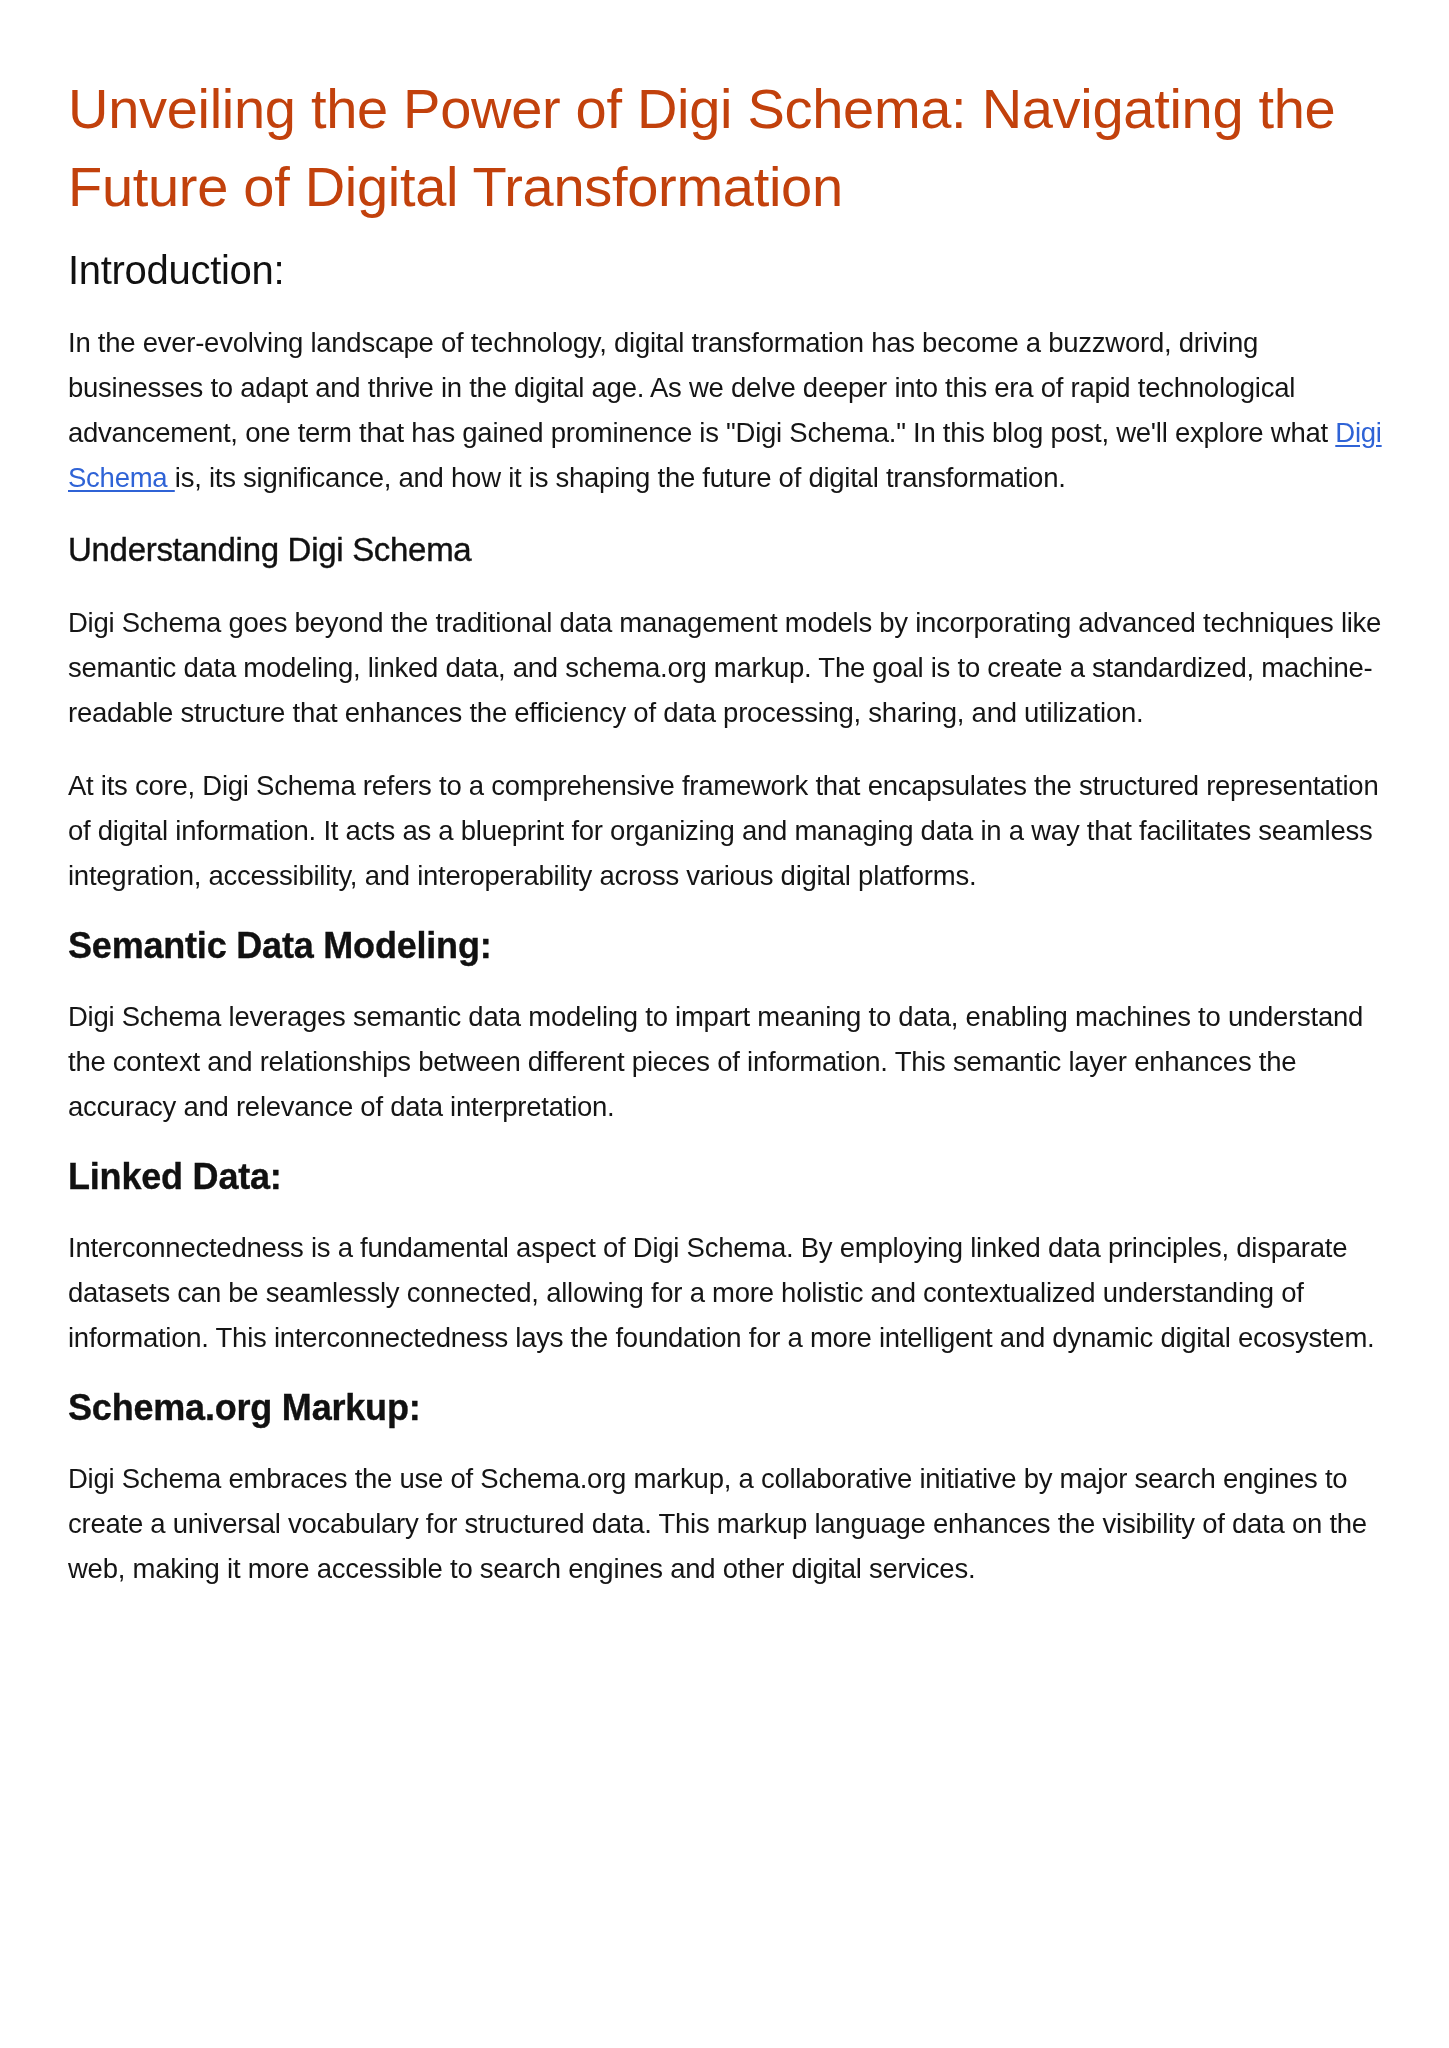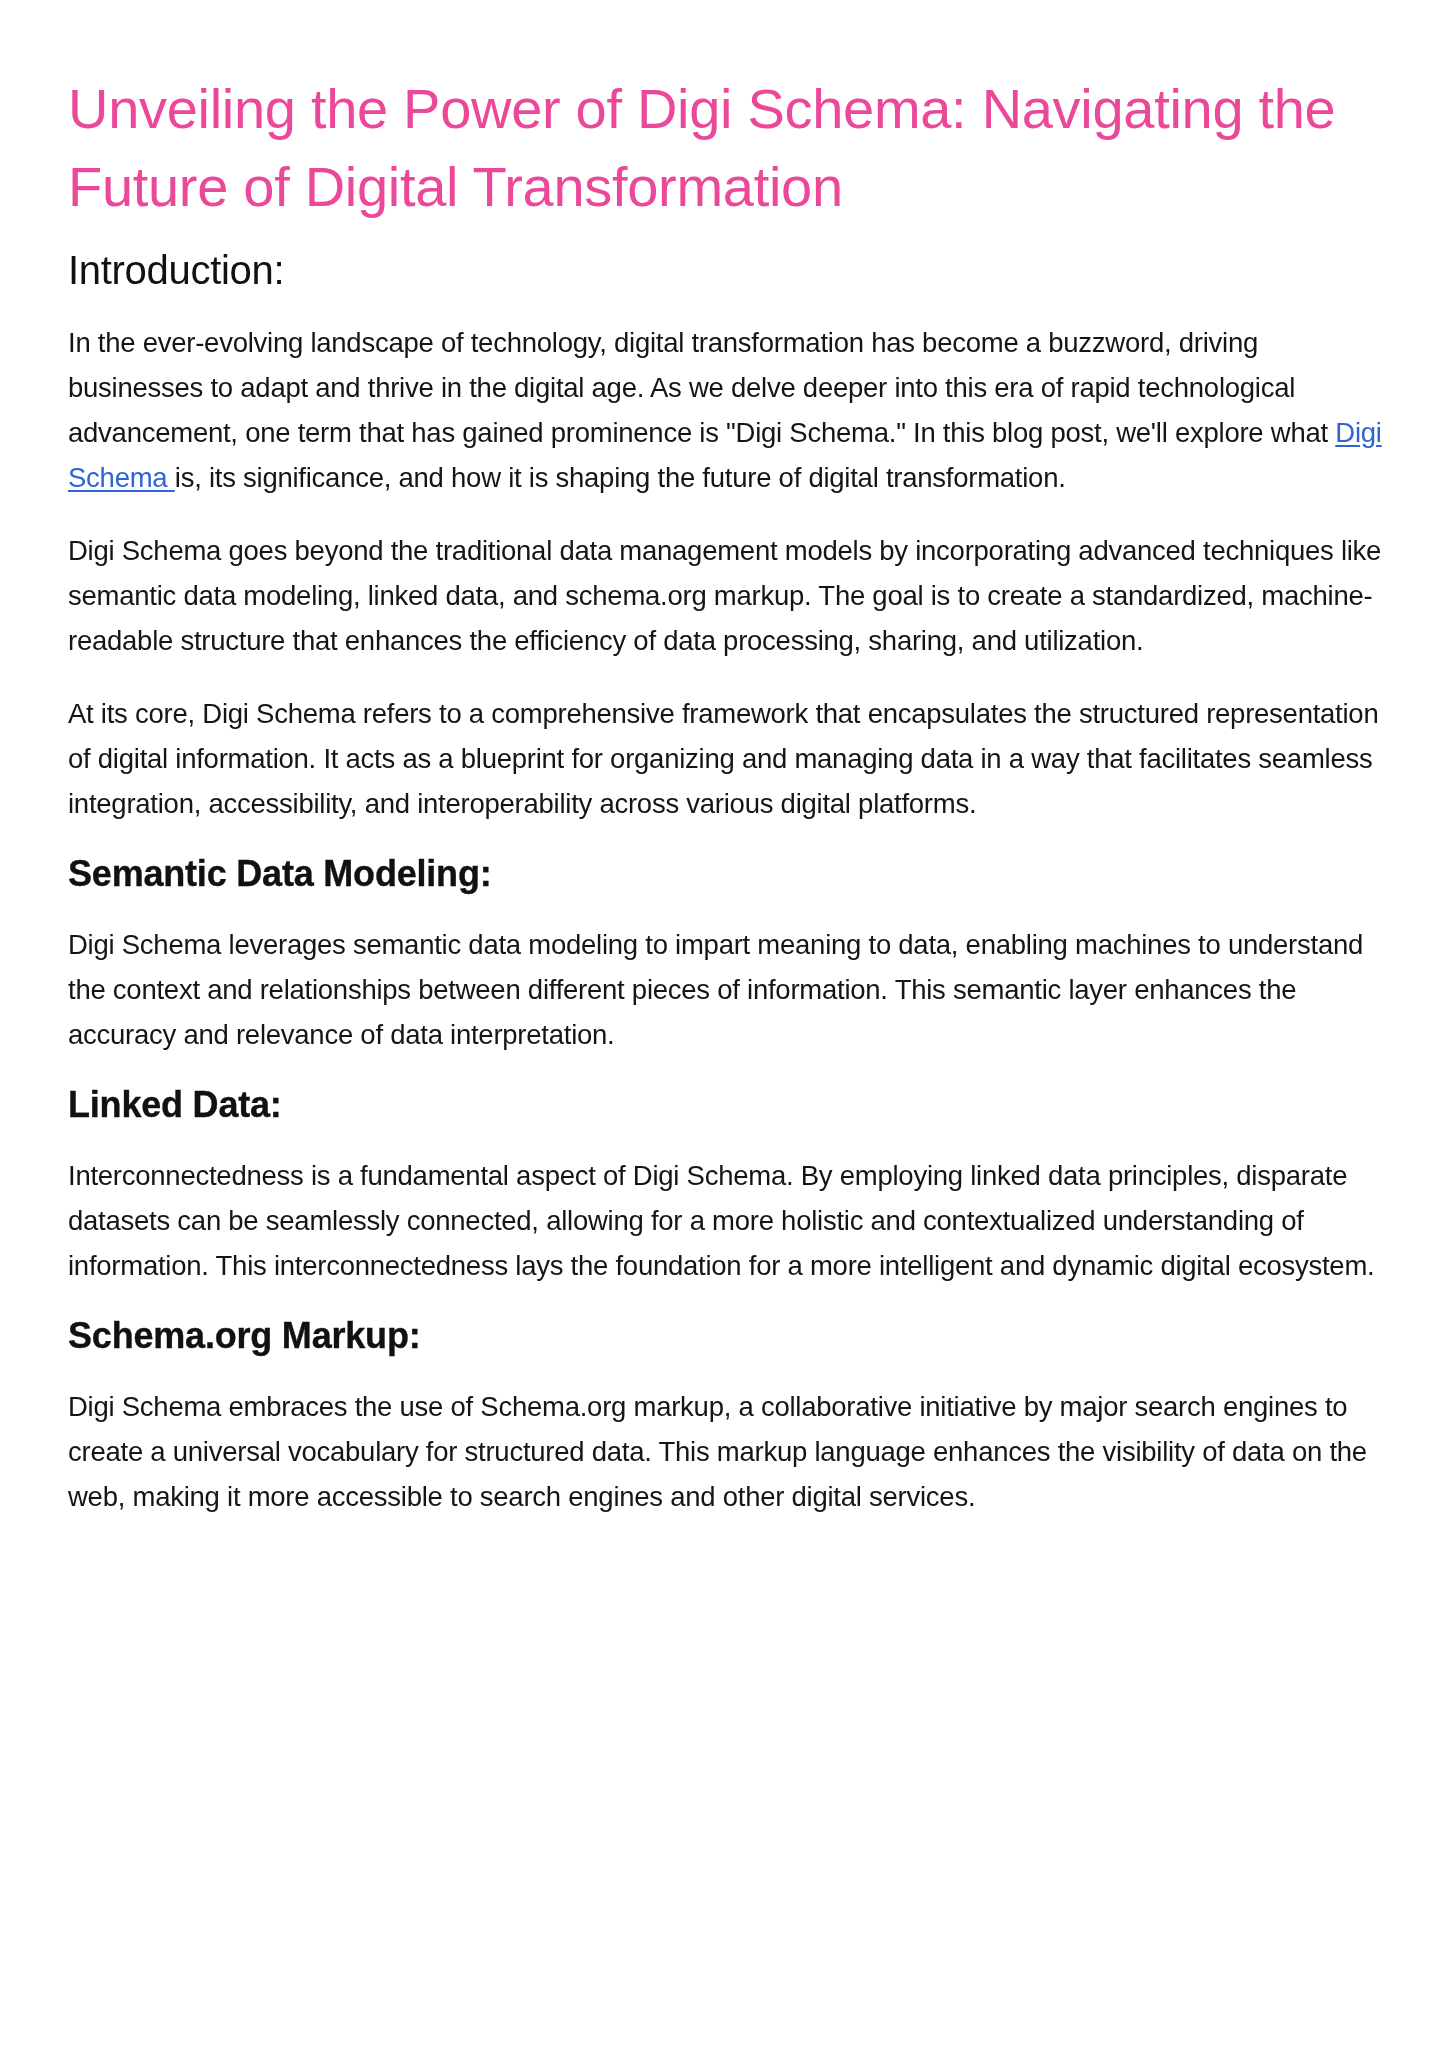--- a/index.html
+++ b/index.html
@@ -19,21 +19,21 @@
       padding: 70px 60px 0 68px;
       box-sizing: border-box;
       width: 1449px;
     }
     .title {
       font-size: 56px;
       font-weight: 400;
       line-height: 78px;
       margin: 0 0 22px 0;
       letter-spacing: -0.3px;
-      color: #ec4899;
+      color: #c2410c;
       width: 1330px;
     }
     .h-intro {
       font-size: 40px;
       font-weight: 400;
       margin: 13px 0 28px 0;
       line-height: 44px;
       letter-spacing: -0.3px;
     }
     .h2 {
@@ -70,20 +70,21 @@
 <body>
 
 <div class="page">
 
   <h1 class="title">Unveiling the Power of Digi Schema: Navigating the Future of Digital Transformation</h1>
 
   <h2 class="h-intro">Introduction:</h2>
 
   <p class="body"><span>In the ever-evolving landscape of technology, digital transformation has become a buzzword, driving businesses to adapt and thrive in the digital age. As we delve deeper into this era of rapid technological advancement, one term that has gained prominence is "Digi Schema." In this blog post, we'll explore what </span><a class="link" href="#">Digi Schema </a><span>is, its significance, and how it is shaping the future of digital transformation.</span></p>
 
+  <h2 class="h2">Understanding Digi Schema</h2>
 
   <p class="body">Digi Schema goes beyond the traditional data management models by incorporating advanced techniques like semantic data modeling, linked data, and schema.org markup. The goal is to create a standardized, machine-readable structure that enhances the efficiency of data processing, sharing, and utilization.</p>
 
   <p class="body">At its core, Digi Schema refers to a comprehensive framework that encapsulates the structured representation of digital information. It acts as a blueprint for organizing and managing data in a way that facilitates seamless integration, accessibility, and interoperability across various digital platforms.</p>
 
 
   <h3 class="h3">Semantic Data Modeling:</h3>
   <p class="body">Digi Schema leverages semantic data modeling to impart meaning to data, enabling machines to understand the context and relationships between different pieces of information. This semantic layer enhances the accuracy and relevance of data interpretation.</p>
 
   <h3 class="h3">Linked Data:</h3>

